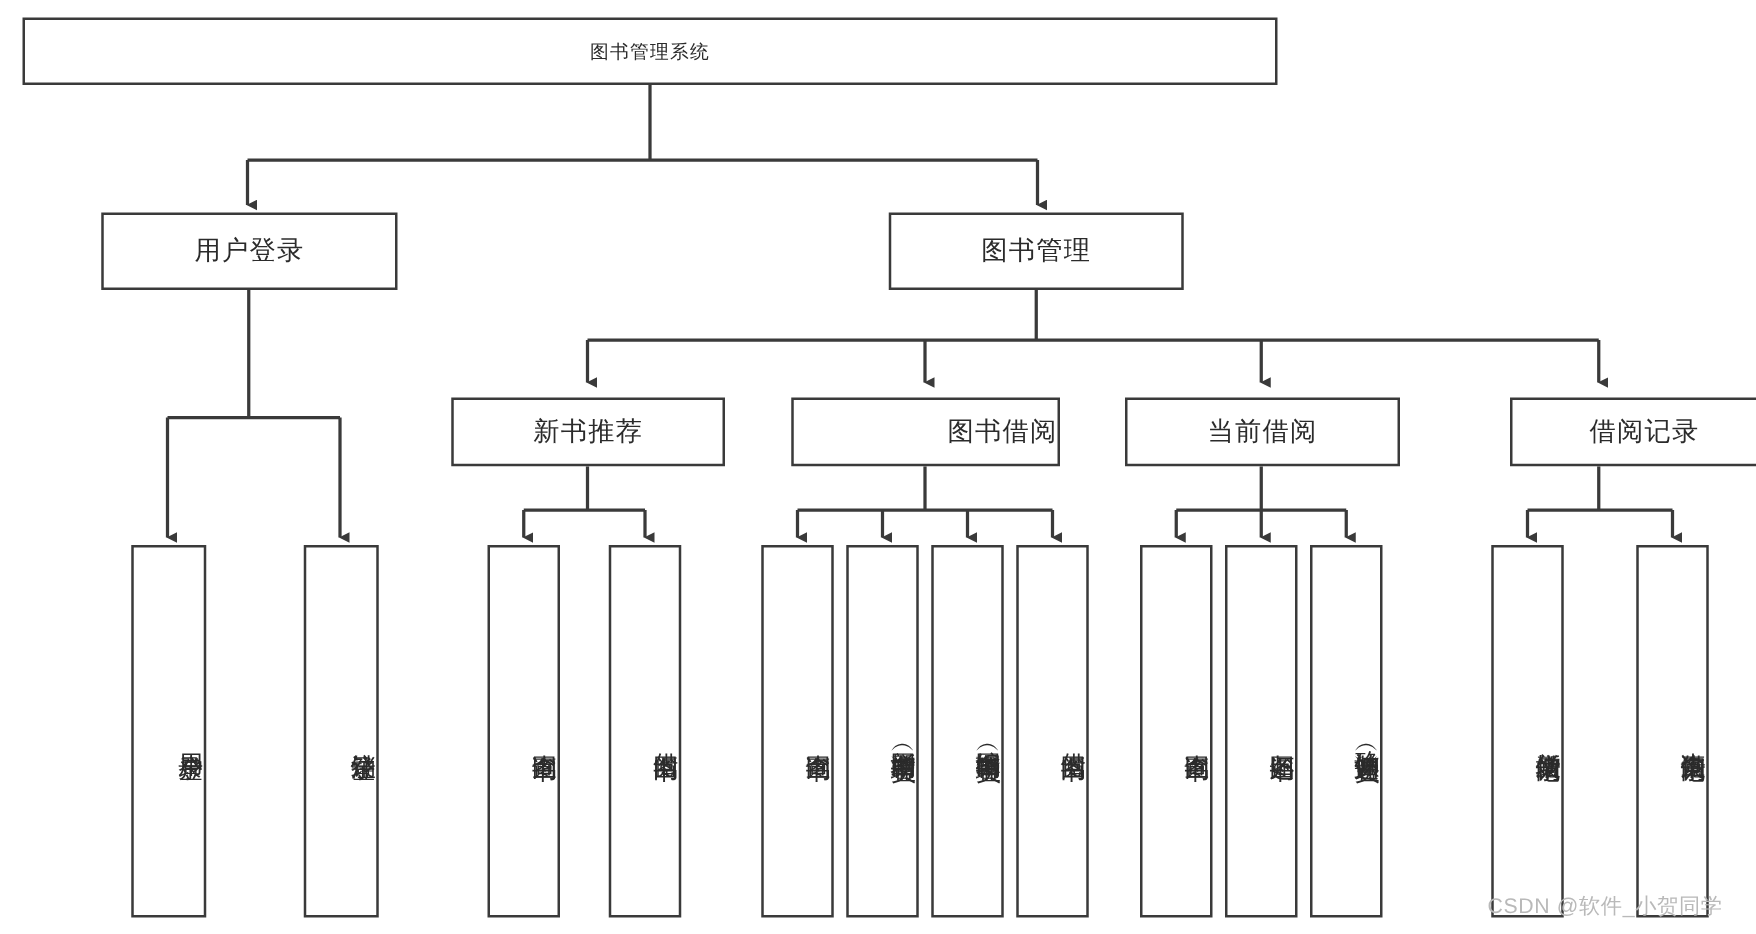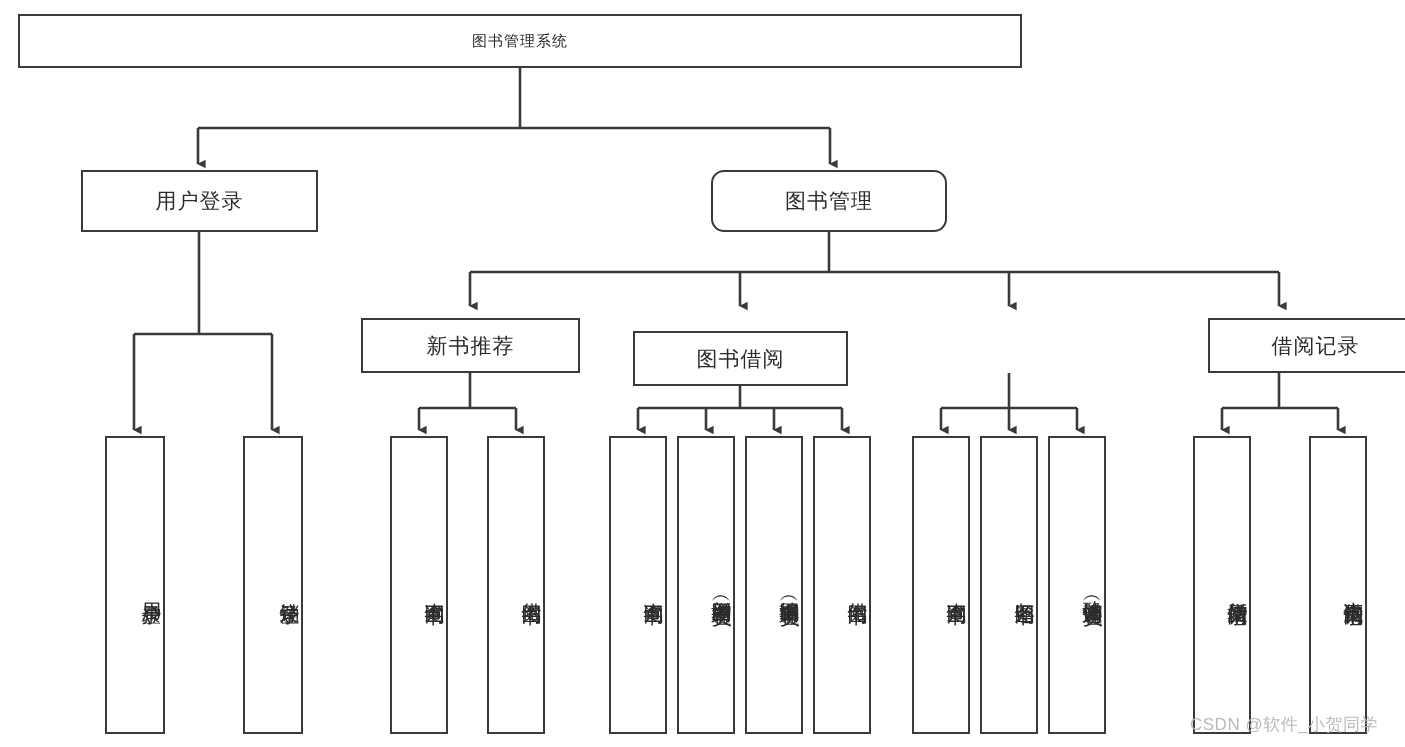--- a/index.html
+++ b/index.html
@@ -128,29 +128,32 @@
     </g>
   </svg>
 
   <div class="node node-root" style="left:18px; top:14px; width:1004px; height:54px;">
     <span>图书管理系统</span>
   </div>
 
   <div class="node node-h" style="left:81px; top:170px; width:237px; height:62px;">
     <span>用户登录</span>
   </div>
-  <div class="node node-h" style="left:711px; top:170px; width:236px; height:62px;border-radius:13px;">
+  <div class="node node-h" style="left:711px; top:170px; width:236px; height:62px;">
     <span>图书管理</span>
   </div>
 
   <div class="node node-h" style="left:361px; top:318px; width:219px; height:55px;">
     <span>新书推荐</span>
   </div>
-  <div class="node node-h" style="left:633px; top:331px; width:215px; height:55px;">
+  <div class="node node-h" style="left:633px; top:318px; width:215px; height:55px;justify-content:flex-end;">
     <span>图书借阅</span>
+  </div>
+  <div class="node node-h" style="left:900px; top:318px; width:220px; height:55px;">
+    <span>当前借阅</span>
   </div>
   <div class="node node-h" style="left:1172px; top:318px; width:215px; height:55px;margin-left:36px;">
     <span>借阅记录</span>
   </div>
 
   <div class="node node-leaf" style="left:105px; top:436px; width:60px; height:298px;">
     <span class="leaf-text">用户登录</span>
   </div>
   <div class="node node-leaf" style="left:243px; top:436px; width:60px; height:298px;">
     <span class="leaf-text">注销登录</span>

